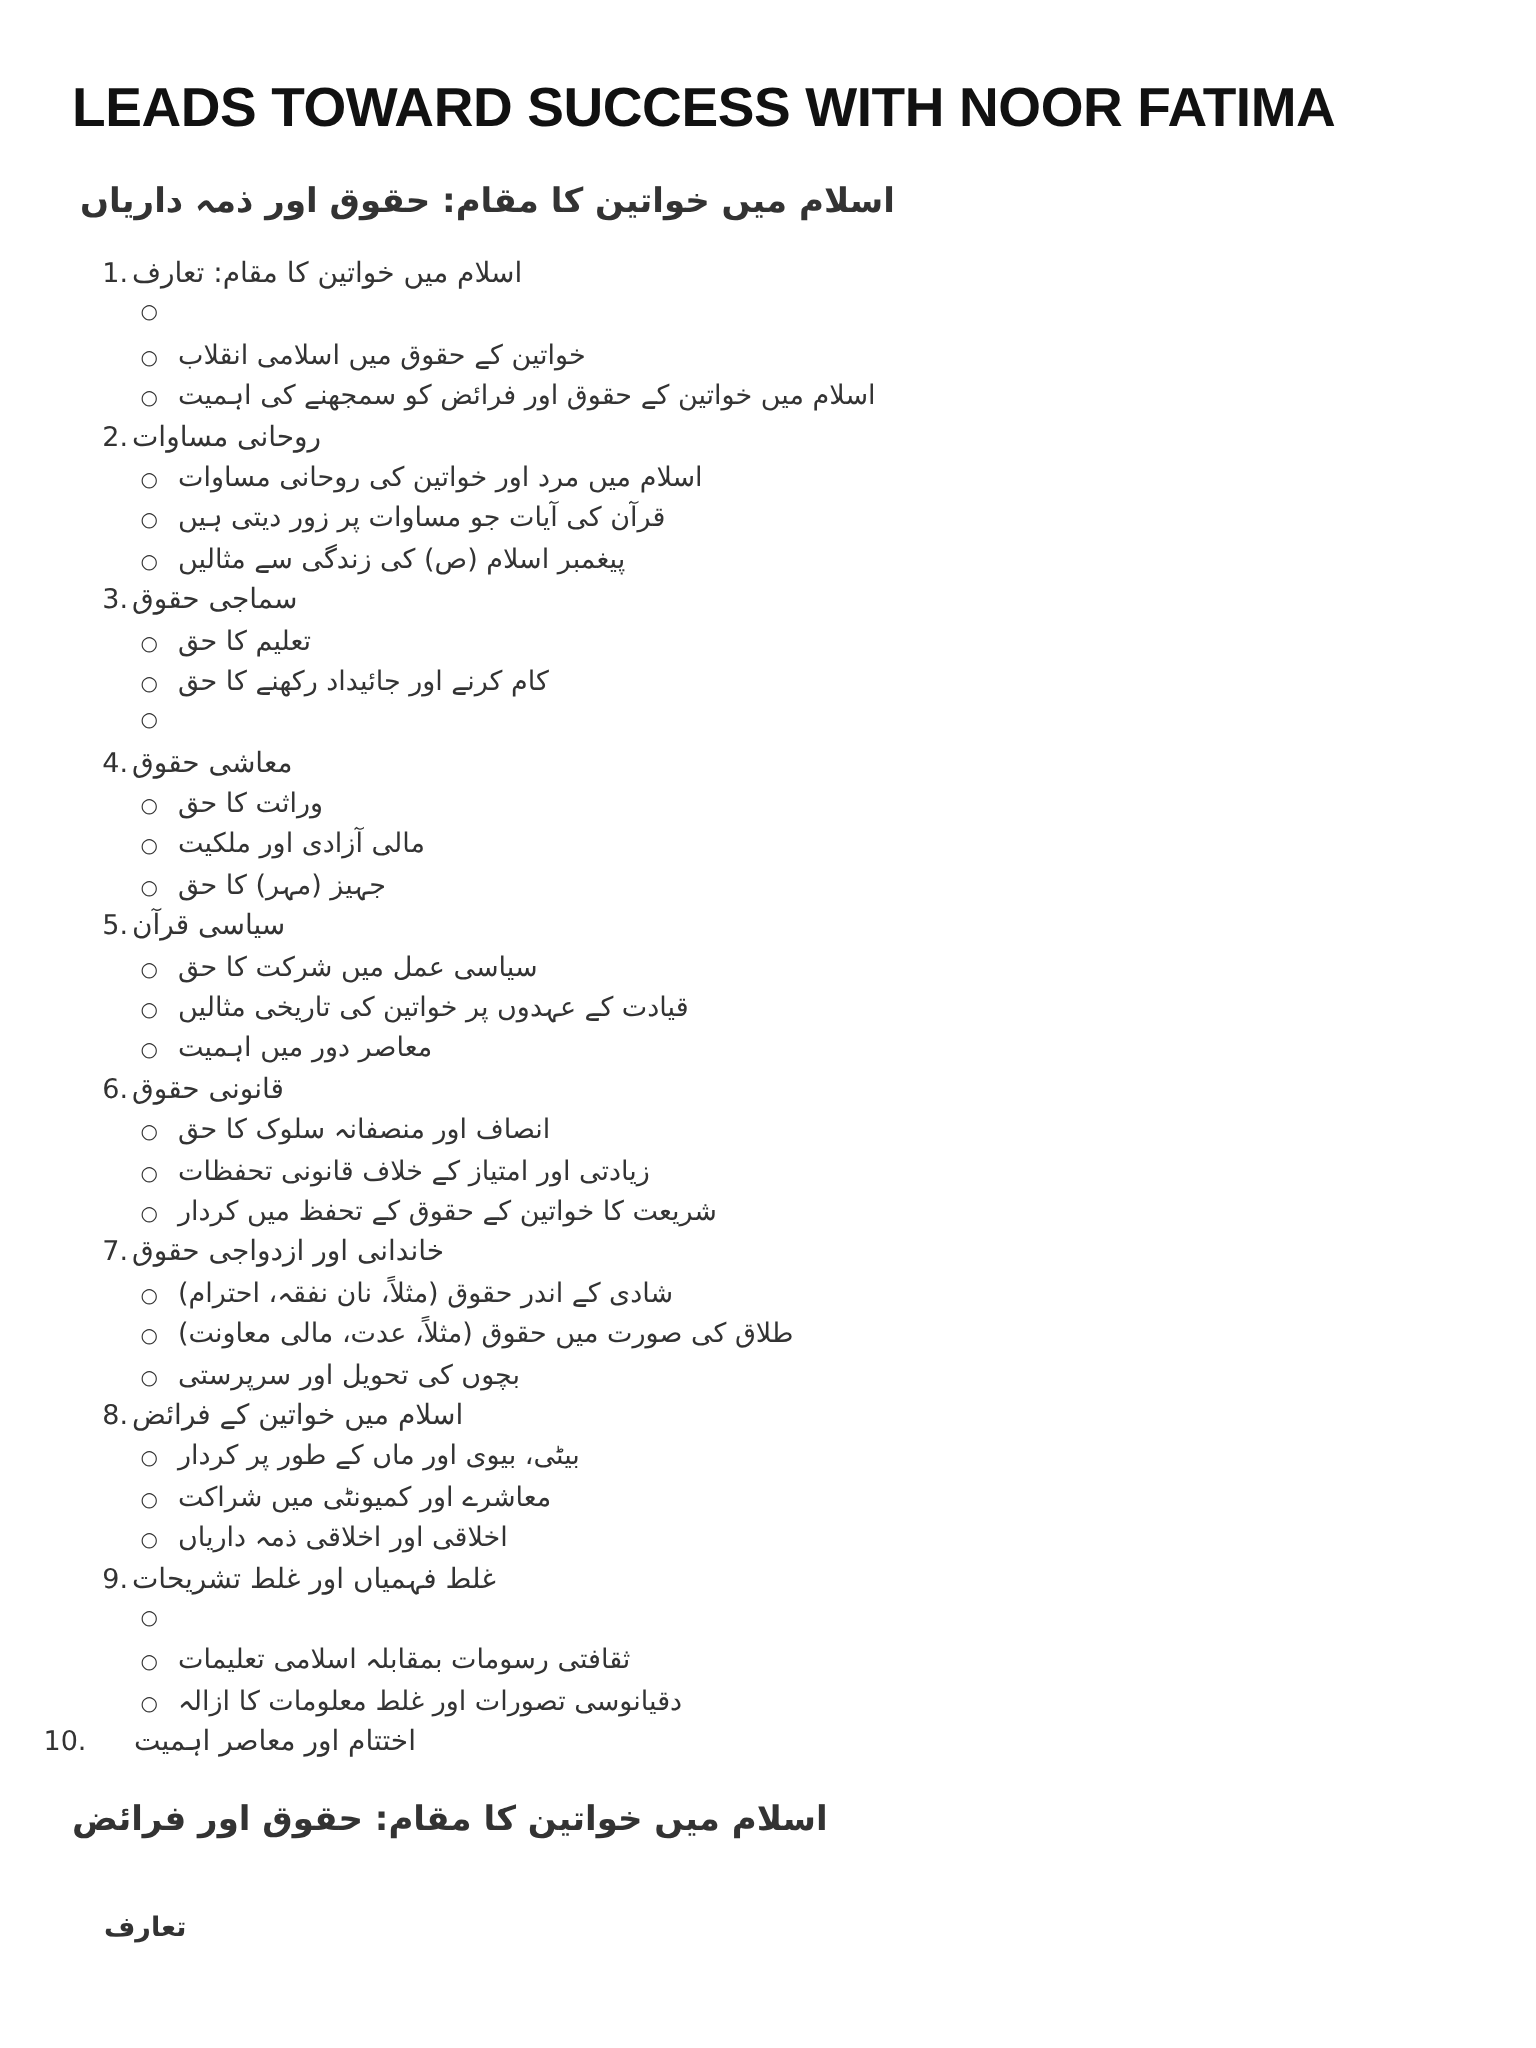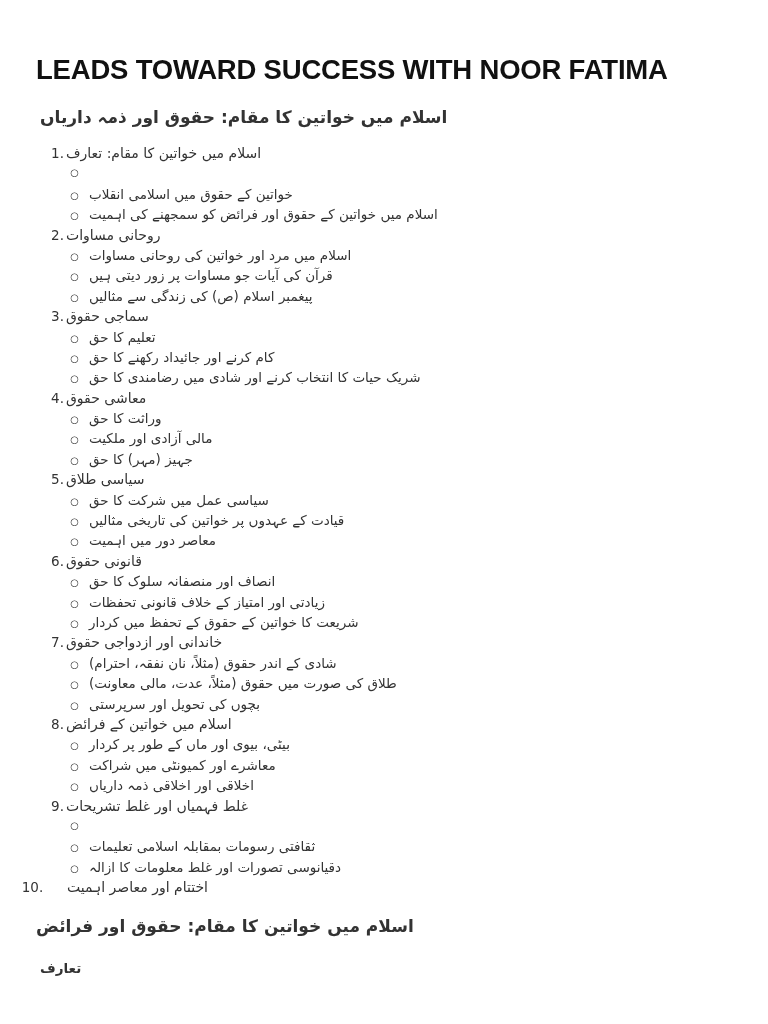--- a/index.html
+++ b/index.html
@@ -11,21 +11,21 @@
       width: 768px;
       height: 1024px;
       overflow: hidden;
       position: relative;
       font-family: "DejaVu Sans", "Liberation Sans", sans-serif;
       color: #333333;
     }
     .page {
       position: absolute;
       left: 0;
-      top: 16px;
+      top: 0;
       width: 768px;
       height: 748px;
     }
     .doc-title {
       position: absolute;
       left: 36px;
       top: 36px;
       margin: 0;
       font-family: "Liberation Sans", "DejaVu Sans", sans-serif;
       font-weight: bold;
@@ -124,21 +124,21 @@
       font-size: 17px;
       color: #333333;
       white-space: nowrap;
       line-height: 26px;
       unicode-bidi: plaintext;
     }
     .section-subheading {
       position: absolute;
       left: 36px;
       top: 937px;
-      margin: 4px;
+      margin: 16px;
       font-weight: bold;
       font-size: 13.5px;
       color: #333333;
       white-space: nowrap;
       line-height: 22px;
       unicode-bidi: plaintext;
     }
   </style>
 </head>
 <body>
@@ -201,21 +201,20 @@
         <li class="sub-item">
           <span class="sub-bullet">○</span>
           <span class="sub-text">تعلیم کا حق</span>
         </li>
         <li class="sub-item">
           <span class="sub-bullet">○</span>
           <span class="sub-text">کام کرنے اور جائیداد رکھنے کا حق</span>
         </li>
         <li class="sub-item">
           <span class="sub-bullet">○</span>
-          <span class="sub-text">شریک حیات کا انتخاب کرنے اور شادی میں رضامندی کا حق</span>
         </li>
       </ul>
     </li>
 
     <li class="toc-item">
       <div class="toc-row">
         <span class="toc-num">4.</span>
         <span class="toc-heading">معاشی حقوق</span>
       </div>
       <ul class="sub-list">
@@ -230,21 +229,21 @@
         <li class="sub-item">
           <span class="sub-bullet">○</span>
           <span class="sub-text">جہیز (مہر) کا حق</span>
         </li>
       </ul>
     </li>
 
     <li class="toc-item">
       <div class="toc-row">
         <span class="toc-num">5.</span>
-        <span class="toc-heading">سیاسی طلاق</span>
+        <span class="toc-heading">سیاسی قرآن</span>
       </div>
       <ul class="sub-list">
         <li class="sub-item">
           <span class="sub-bullet">○</span>
           <span class="sub-text">سیاسی عمل میں شرکت کا حق</span>
         </li>
         <li class="sub-item">
           <span class="sub-bullet">○</span>
           <span class="sub-text">قیادت کے عہدوں پر خواتین کی تاریخی مثالیں</span>
         </li>

